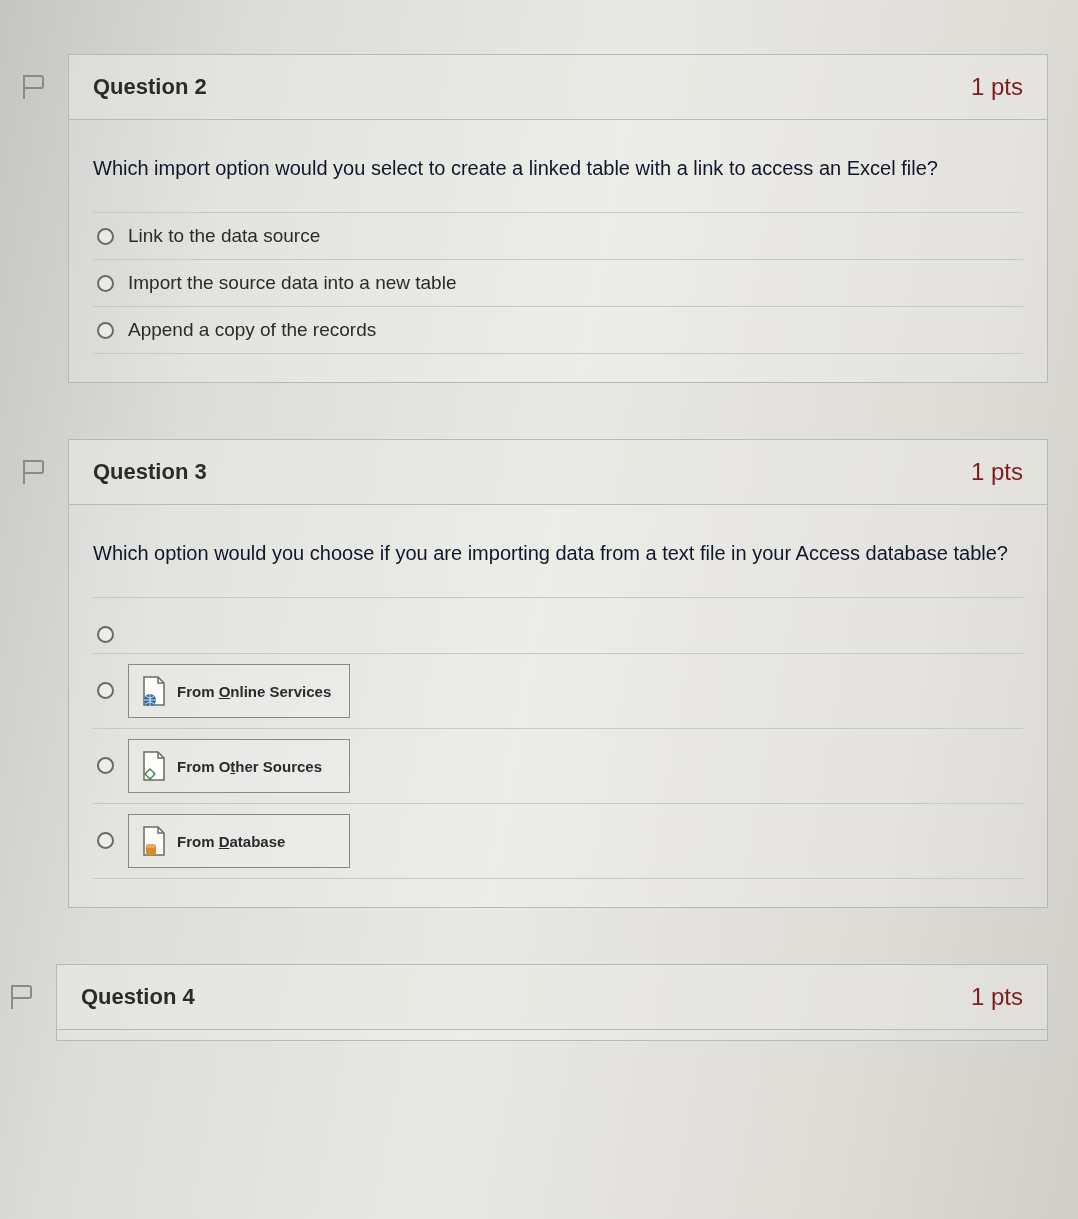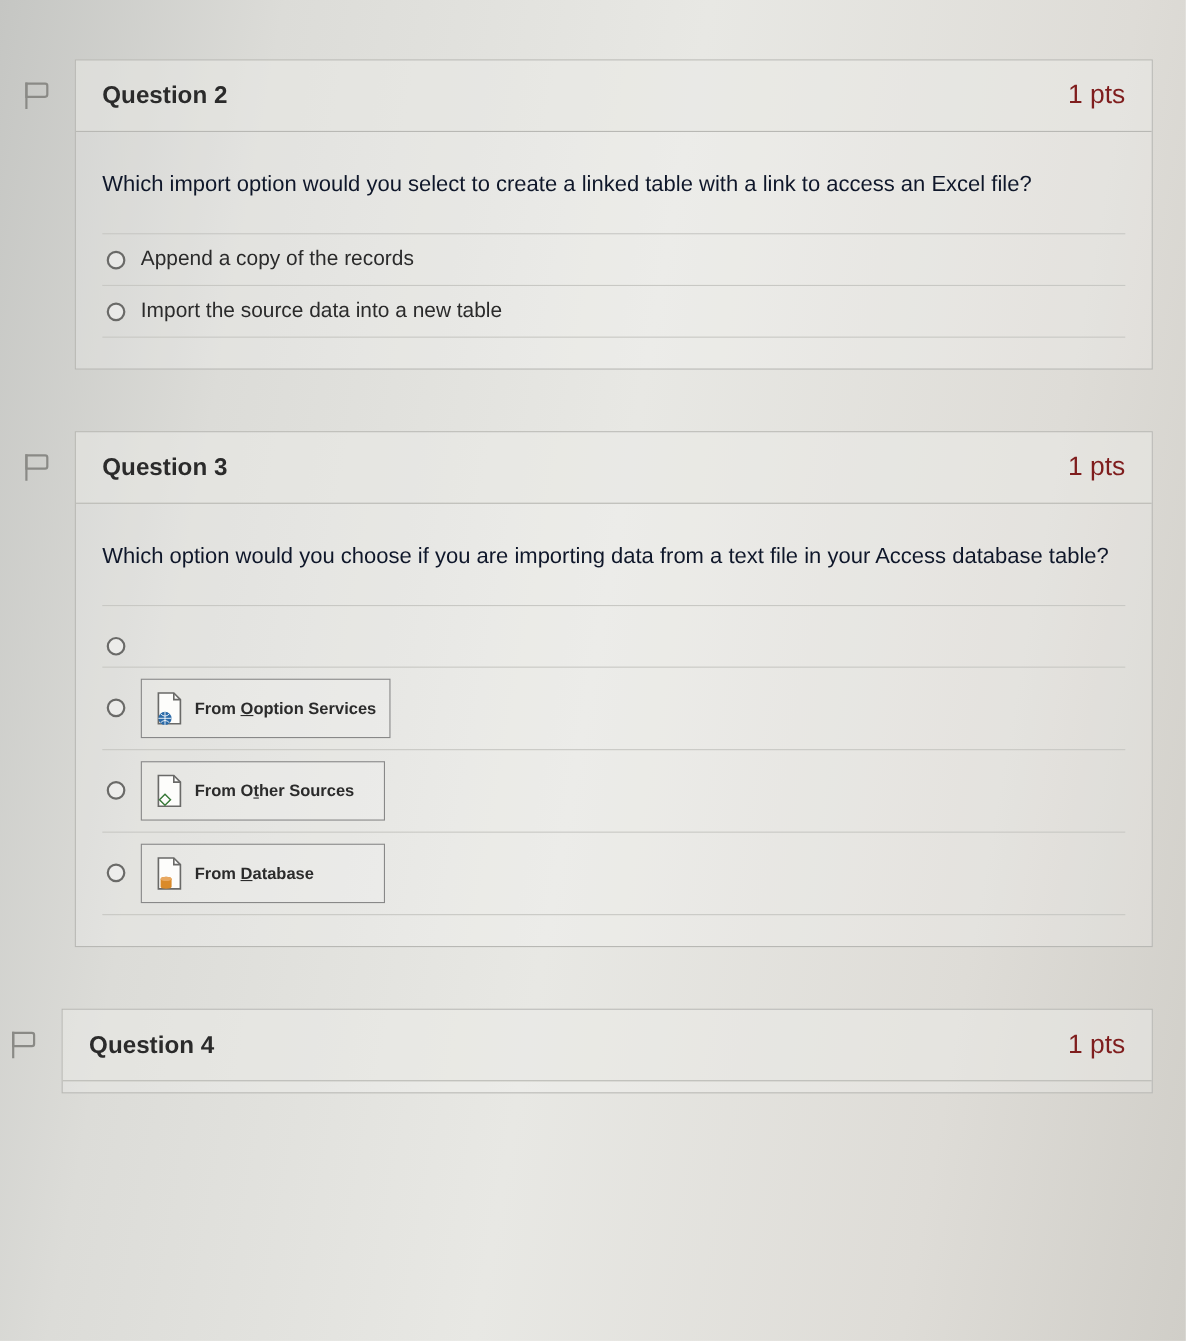--- a/index.html
+++ b/index.html
@@ -131,25 +131,29 @@
   </div>
   <div class="q-header">
     <div class="q-title">Question 2</div>
     <div class="q-points">1 pts</div>
   </div>
   <div class="q-body">
     <div class="q-prompt">Which import option would you select to create a linked table with a link to access an Excel file?</div>
     <div class="options">
       <label class="option-row">
         <span class="radio"></span>
+        <span class="option-text">Link to the data source</span>
+      </label>
+      <label class="option-row">
+        <span class="radio"></span>
+        <span class="option-text">Import the source data into a new table</span>
+      </label>
+      <label class="option-row">
+        <span class="radio"></span>
         <span class="option-text">Append a copy of the records</span>
-      </label>
-      <label class="option-row">
-        <span class="radio"></span>
-        <span class="option-text">Import the source data into a new table</span>
       </label>
     </div>
   </div>
 </div>
 
 <div class="question-card">
   <div class="flag-holder">
     <svg width="24" height="28" viewBox="0 0 24 28">
       <path d="M3 2 L3 26" stroke="#8a8a86" stroke-width="2" fill="none"></path>
       <path d="M3 3 L20 3 Q22 3 22 5 L22 13 Q22 15 20 15 L3 15 Z" fill="none" stroke="#8a8a86" stroke-width="2"></path>
@@ -169,21 +173,21 @@
 
       <label class="option-row with-icon">
         <span class="radio"></span>
         <span class="icon-box">
           <svg class="icon-svg" viewBox="0 0 26 32">
             <path d="M3 2 L17 2 L23 8 L23 30 L3 30 Z" fill="#fdfdfb" stroke="#6a6a68" stroke-width="1.5"></path>
             <path d="M17 2 L17 8 L23 8" fill="none" stroke="#6a6a68" stroke-width="1.5"></path>
             <circle cx="9" cy="25" r="6" fill="#2a6aa8"></circle>
             <path d="M3 25 L15 25 M9 19 L9 31 M5 21 Q9 25 13 21 M5 29 Q9 25 13 29" stroke="#fff" stroke-width="0.8" fill="none"></path>
           </svg>
-          <span class="icon-label"><span>From </span><span class="underline-first">O</span><span>option Services</span></span>
+          <span class="icon-label"><span>From </span><span class="underline-first">O</span><span>nline Services</span></span>
         </span>
       </label>
 
       <label class="option-row with-icon">
         <span class="radio"></span>
         <span class="icon-box">
           <svg class="icon-svg" viewBox="0 0 26 32">
             <path d="M3 2 L17 2 L23 8 L23 30 L3 30 Z" fill="#fdfdfb" stroke="#6a6a68" stroke-width="1.5"></path>
             <path d="M17 2 L17 8 L23 8" fill="none" stroke="#6a6a68" stroke-width="1.5"></path>
             <path d="M9 19 L14 24 L9 29 L4 24 Z" fill="#fdfdfb" stroke="#3a7a3a" stroke-width="1.3"></path>

